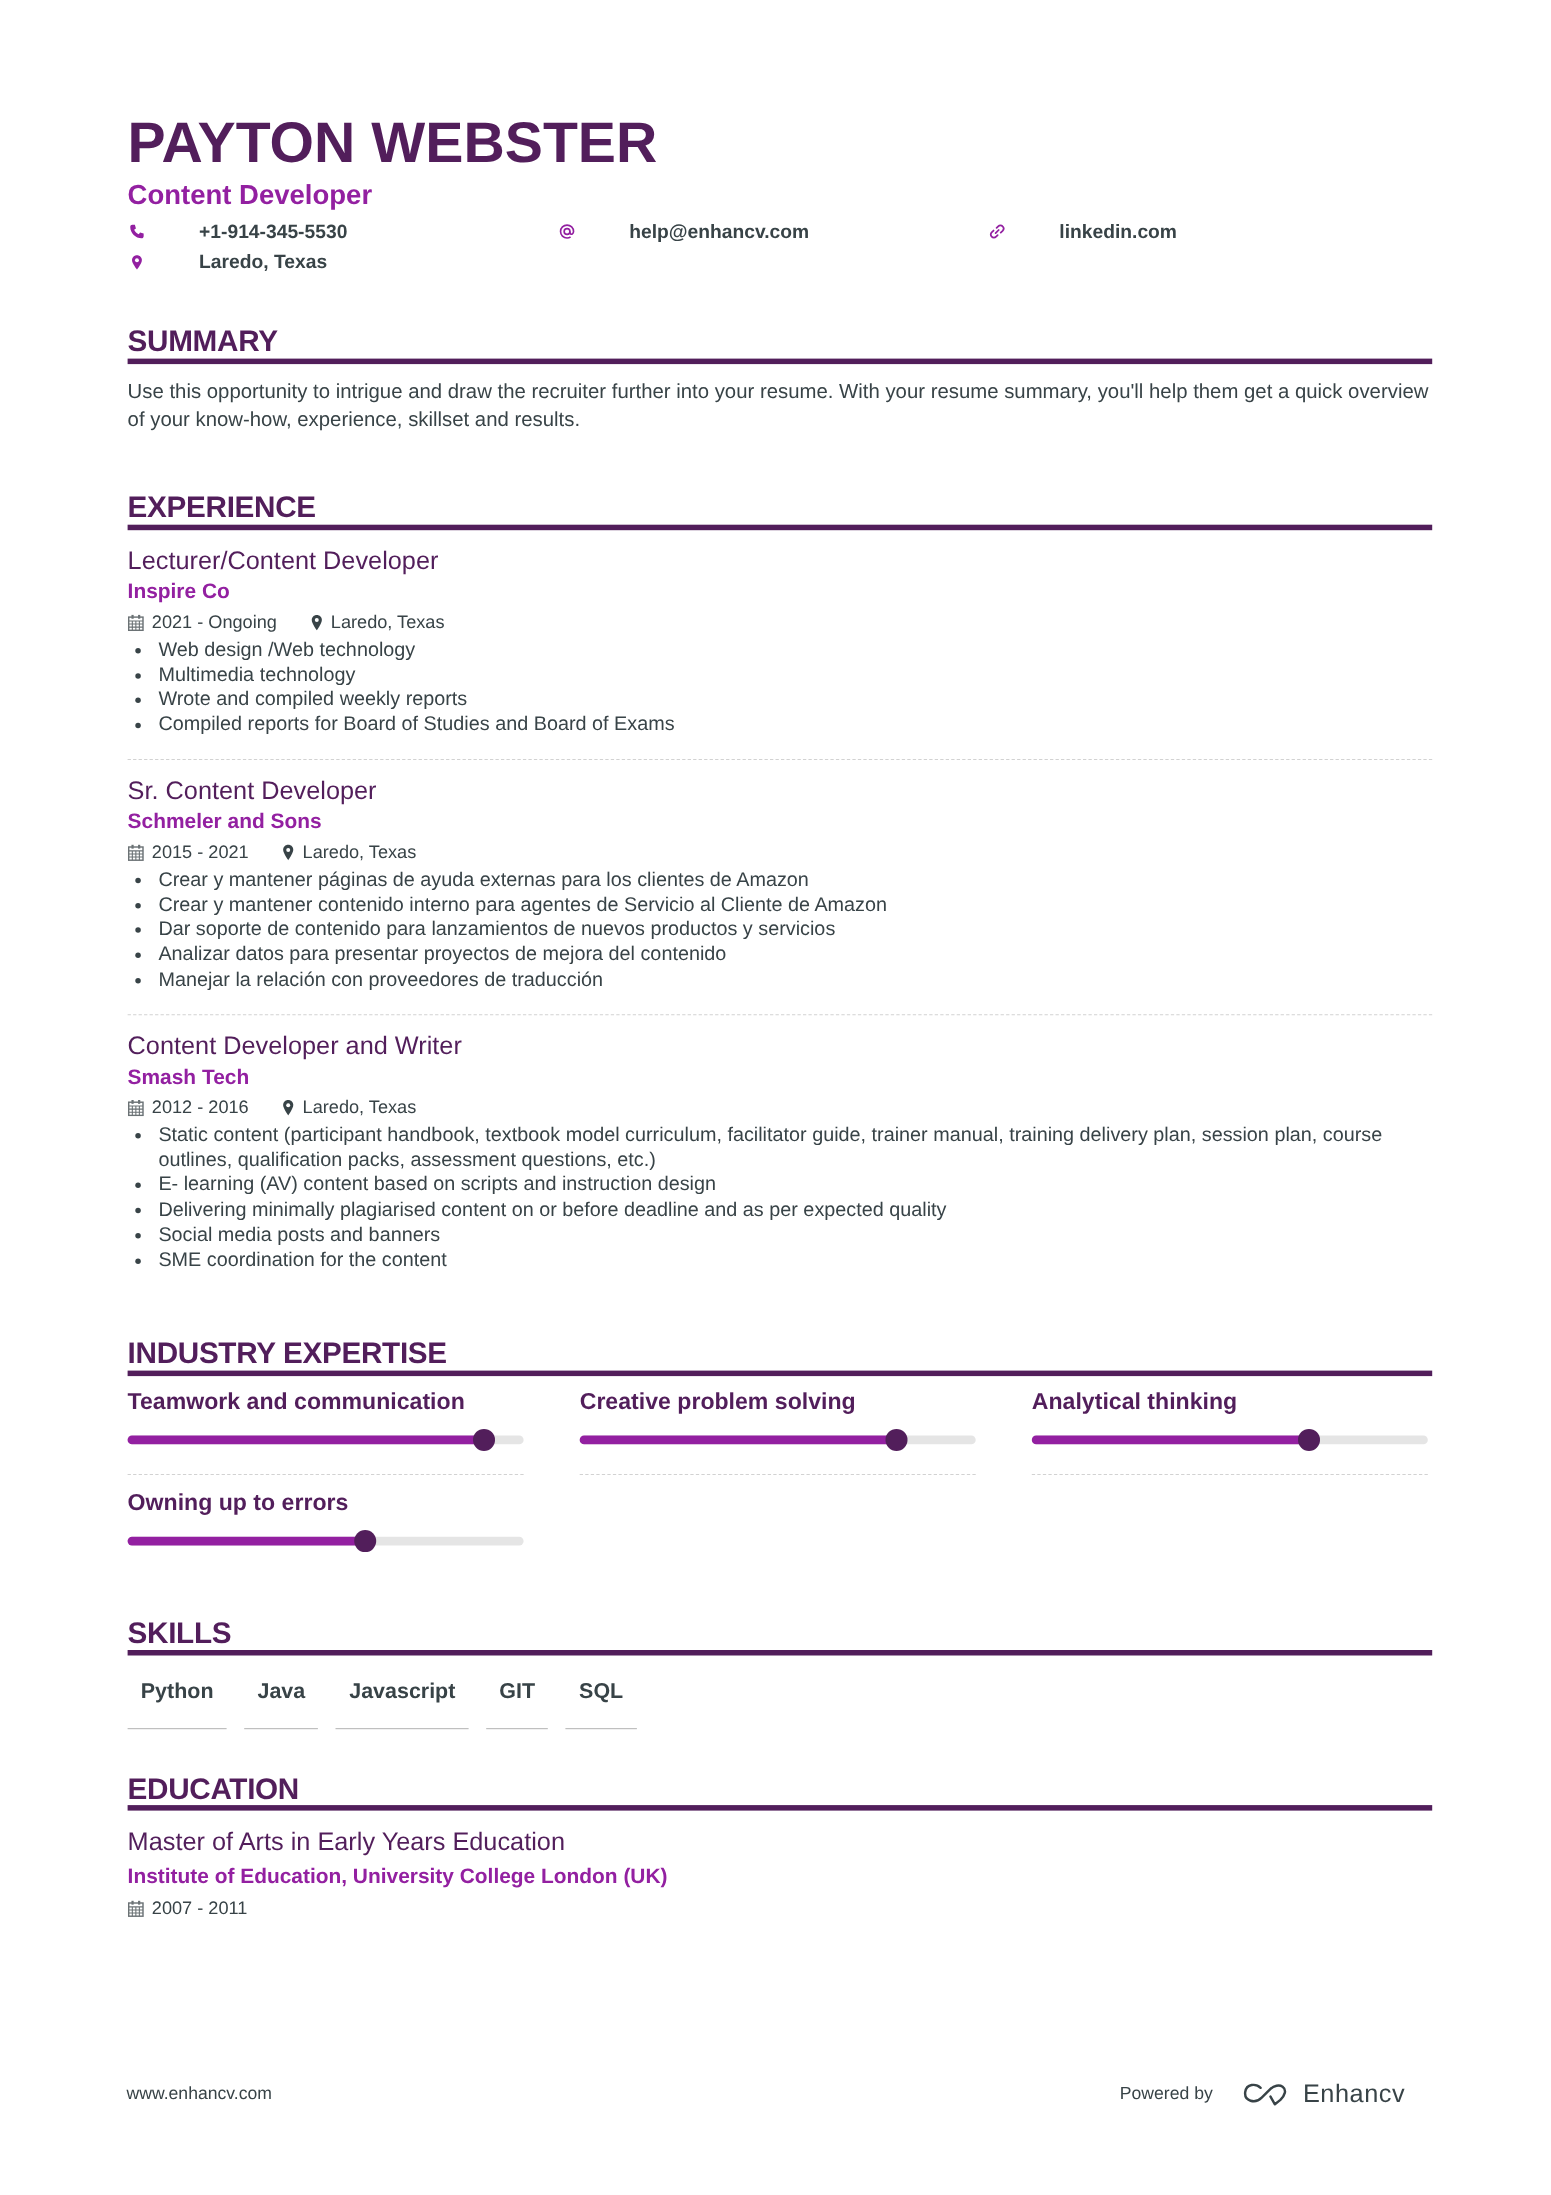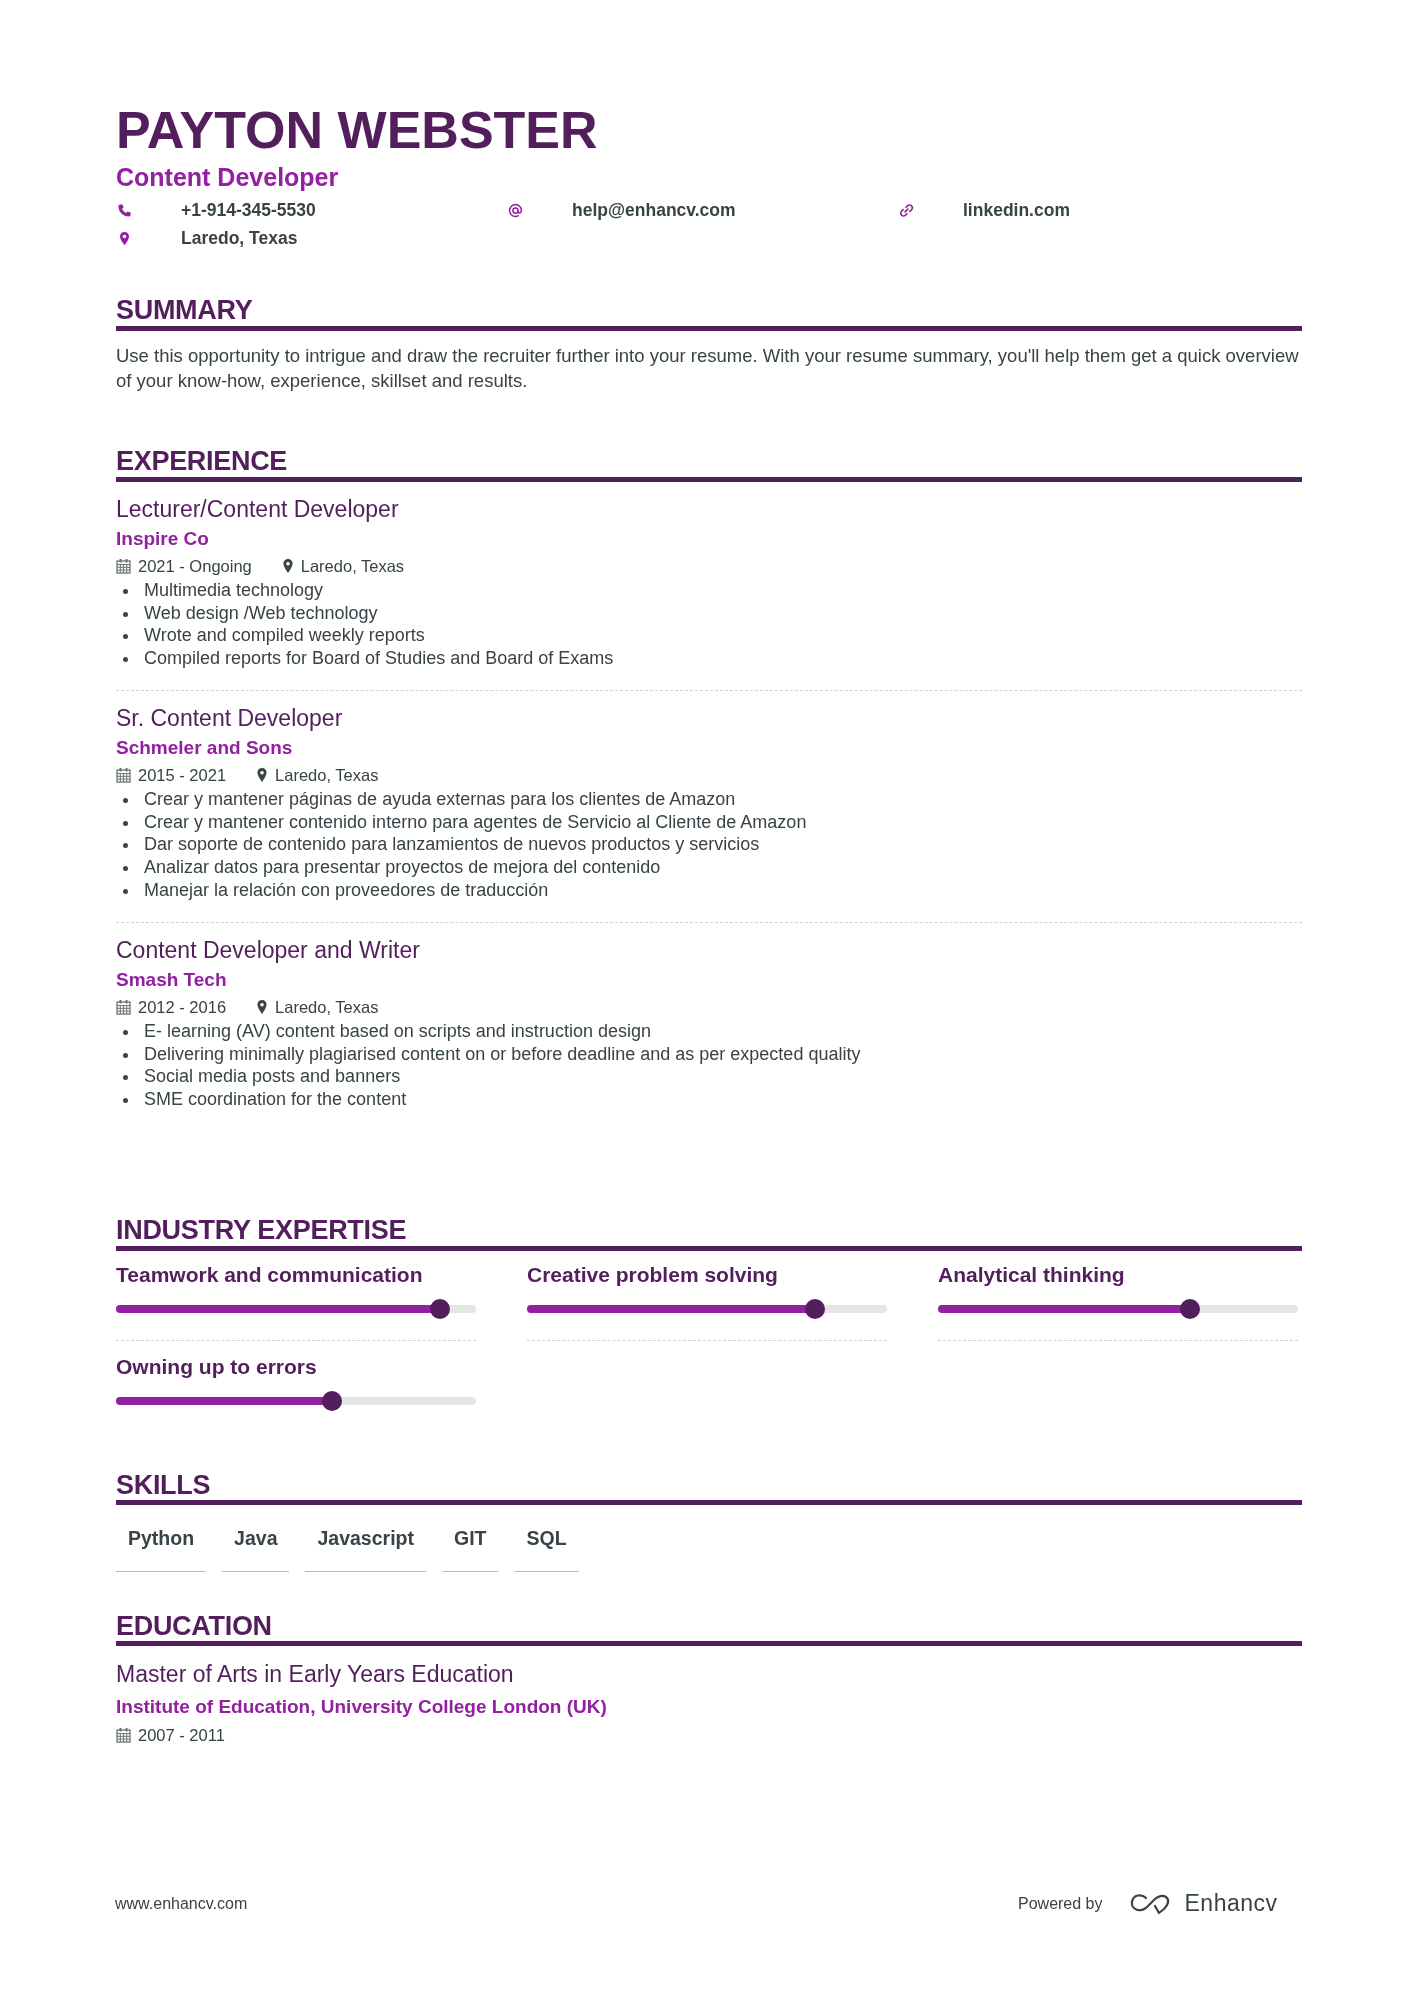--- a/index.html
+++ b/index.html
@@ -116,22 +116,22 @@
       </span>
       <span class="mi">
         <svg width="12" height="16" viewBox="0 0 12 16">
             <path d="M6 1 C3.3 1 1.4 3 1.4 5.6 C1.4 8.8 6 15 6 15 C6 15 10.6 8.8 10.6 5.6 C10.6 3 8.7 1 6 1 Z" fill="#384347"></path>
             <circle cx="6" cy="5.7" r="1.8" fill="#ffffff"></circle>
           </svg>
         <span>Laredo, Texas</span>
       </span>
     </div>
     <ul class="bullets">
+      <li>Web design /Web technology</li>
       <li>Multimedia technology</li>
-      <li>Web design /Web technology</li>
       <li>Wrote and compiled weekly reports</li>
       <li>Compiled reports for Board of Studies and Board of Exams</li>
     </ul>
   </div>
   <div class="dash" style="top:690px;"></div>
 
   <div class="exp" style="top:703px;">
     <div class="exp-title">Sr. Content Developer</div>
     <div class="exp-company">Schmeler and Sons</div>
     <div class="exp-meta">
@@ -177,20 +177,21 @@
       </span>
       <span class="mi">
         <svg width="12" height="16" viewBox="0 0 12 16">
             <path d="M6 1 C3.3 1 1.4 3 1.4 5.6 C1.4 8.8 6 15 6 15 C6 15 10.6 8.8 10.6 5.6 C10.6 3 8.7 1 6 1 Z" fill="#384347"></path>
             <circle cx="6" cy="5.7" r="1.8" fill="#ffffff"></circle>
           </svg>
         <span>Laredo, Texas</span>
       </span>
     </div>
     <ul class="bullets">
+      <li>Static content (participant handbook, textbook model curriculum, facilitator guide, trainer manual, training delivery plan, session plan, course outlines, qualification packs, assessment questions, etc.)</li>
       <li>E- learning (AV) content based on scripts and instruction design</li>
       <li>Delivering minimally plagiarised content on or before deadline and as per expected quality</li>
       <li>Social media posts and banners</li>
       <li>SME coordination for the content</li>
     </ul>
   </div>
 
   <div class="section-title" style="top:1214px;">INDUSTRY EXPERTISE</div>
   <div class="section-rule" style="top:1246px;"></div>
 

